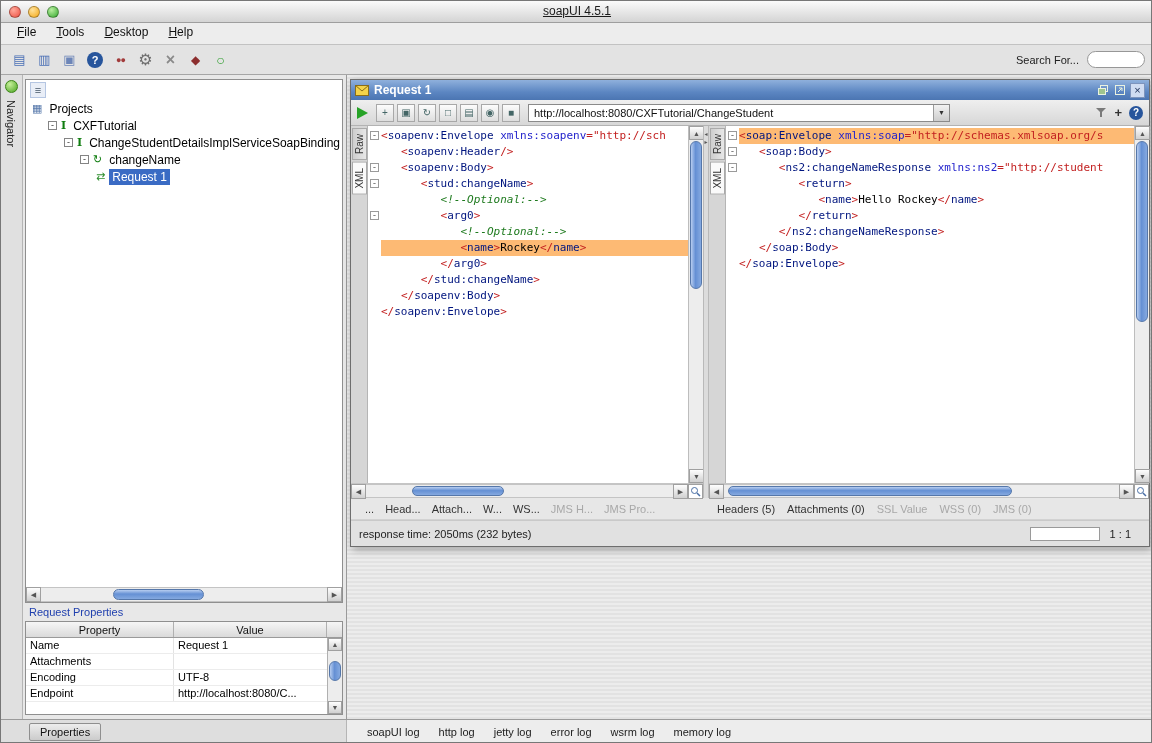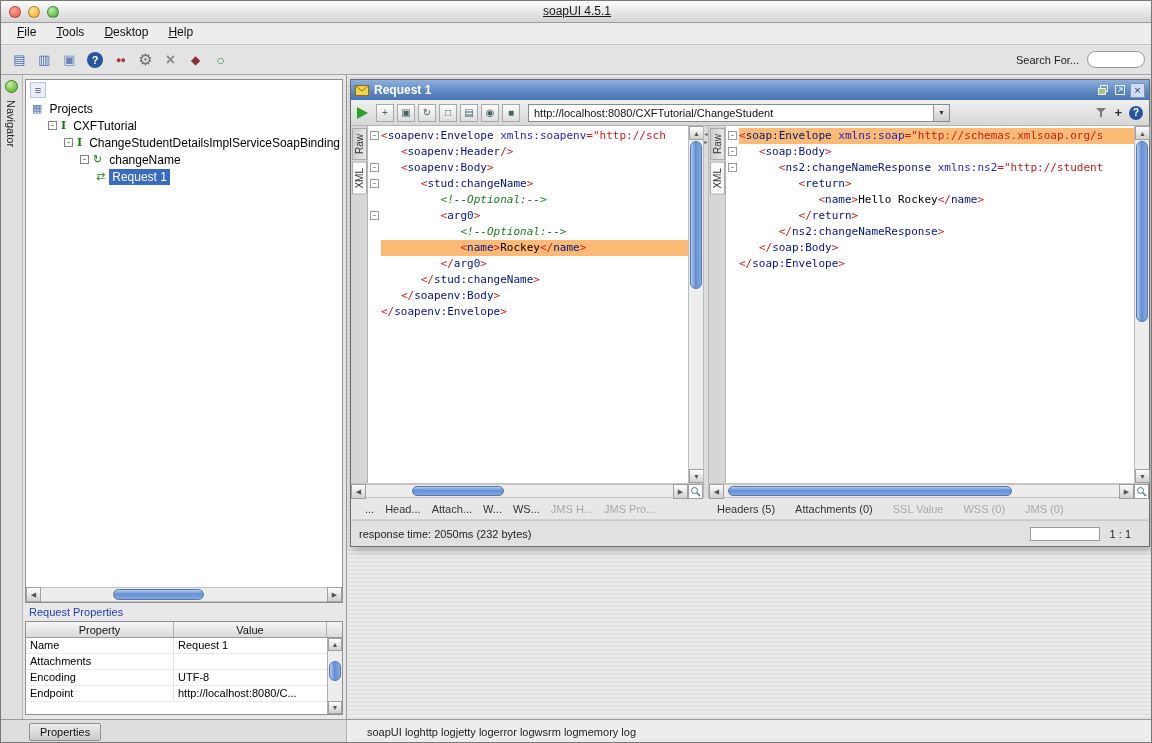--- a/index.html
+++ b/index.html
@@ -144,36 +144,36 @@
   .tk-v { color:#c21f1f; } .tk-c { color:#1e7a1e; font-style:italic; } .tk-x { color:#000; }
   .ed-bottom { height:15px; display:flex; border-top:1px solid #c5c5c5; background:#f0f0f0; }
   .mag { width:15px; height:15px; border:1px solid #a0a0a0; background:#fff; display:flex;
          align-items:center; justify-content:center; flex:none; }
   .splitter { width:6px; background:#dcdcdc; border-left:1px solid #b9b9b9; border-right:1px solid #b9b9b9;
               display:flex; flex-direction:column; align-items:center; padding-top:4px; gap:1px;
               font-size:6px; color:#555; }
 
   .tabsrow { height:22px; display:flex; background:#e7e7e7; align-items:center; border-bottom:1px solid #d2d2d2; }
   .tabs-left { width:358px; display:flex; gap:11px; padding-left:14px; font-size:11px; }
-  .tabs-right { flex:1; display:flex; gap:20px; padding-left:8px; font-size:11px; }
+  .tabs-right { flex:1; display:flex; gap:12px; padding-left:8px; font-size:11px; }
   .ftab { color:#333; white-space:nowrap; }
   .ftab.disabled { color:#a8a8a8; }
 
   .statusrow { height:26px; display:flex; align-items:center; padding:0 8px; font-size:11px; color:#222;
                background:#e1e1e1; border-top:1px solid #c9c9c9; }
   .caret-box { margin-left:auto; width:70px; height:14px; background:#fff; border:1px solid #9a9a9a; }
   .caret-label { margin:0 10px; }
 
   
   .bottombar { position:absolute; left:0; top:718px; width:1152px; height:25px; background:#dedede;
                border-top:1px solid #9a9a9a; display:flex; align-items:center; }
   .props-tab { margin-left:28px; padding:2px 10px; font-size:11px; color:#111;
                background:linear-gradient(#ededed,#cbcbcb); border:1px solid #8f8f8f; border-radius:2px; }
   .logbar { position:absolute; left:345px; top:0; right:0; height:100%; background:#ededed;
-            border-left:1px solid #b5b5b5; display:flex; align-items:center; padding-left:20px;
+            border-left:1px solid #b5b5b5; display:flex; align-items:center; gap:19px; padding-left:20px;
             font-size:11px; color:#222; }
 </style>
 </head>
 <body>
 
 <div class="app">
 
   <div class="titlebar">
     <div class="traffic">
       <span class="tl red"></span>

